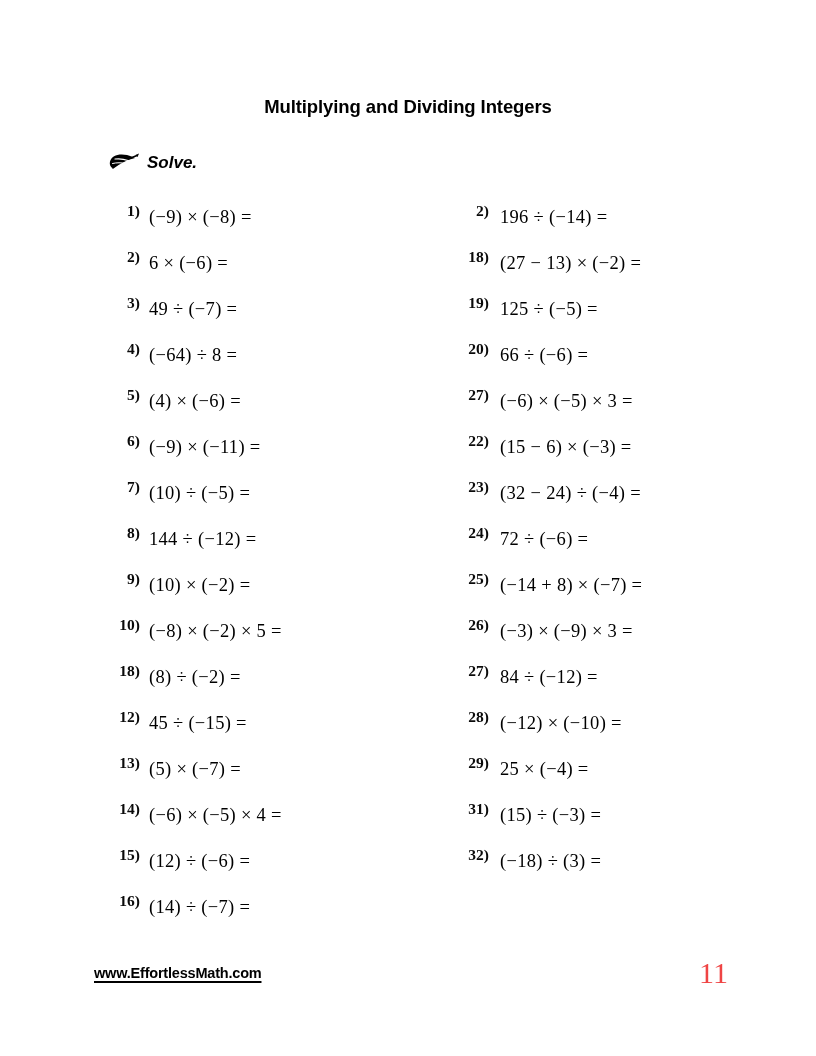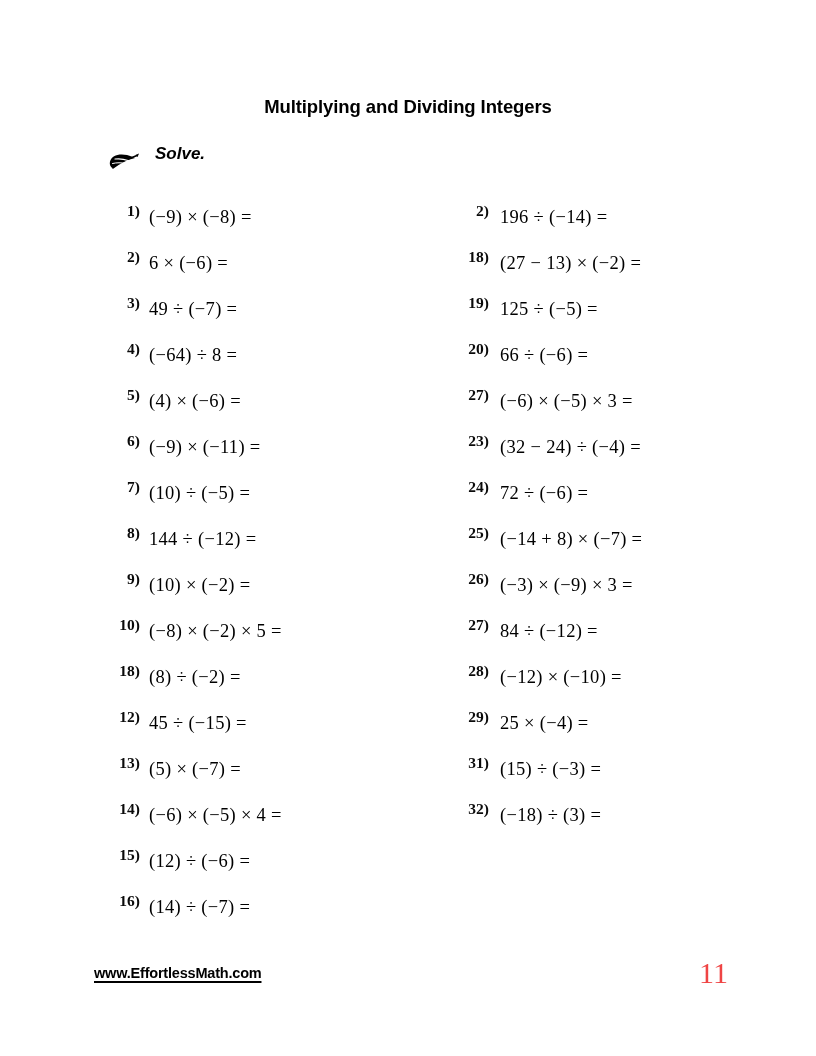--- a/index.html
+++ b/index.html
@@ -33,22 +33,22 @@
     color: #000000;
     white-space: nowrap;
   }
 
   
   .directions {
     position: absolute;
     left: 108px;
     top: 145px;
     display: flex;
-    align-items: flex-start;
-    gap: 15px;
+    align-items: flex-end;
+    gap: 7px;
   }
   .pen-icon {
     width: 32px;
     height: 26px;
     display: block;
     flex: 0 0 auto;
   }
   .directions-label {
     font-family: "Liberation Sans Narrow", "Liberation Sans", "DejaVu Sans", sans-serif;
     font-weight: bold;
@@ -227,20 +227,24 @@
         </div>
         <div class="problem">
           <span class="problem-number">20)</span>
           <span class="problem-expression">66 ÷ (−6) =</span>
         </div>
         <div class="problem">
           <span class="problem-number">27)</span>
           <span class="problem-expression">(−6) × (−5) × 3 =</span>
         </div>
         <div class="problem">
+          <span class="problem-number">22)</span>
+          <span class="problem-expression">(15 − 6) × (−3) =</span>
+        </div>
+        <div class="problem">
           <span class="problem-number">23)</span>
           <span class="problem-expression">(32 − 24) ÷ (−4) =</span>
         </div>
         <div class="problem">
           <span class="problem-number">24)</span>
           <span class="problem-expression">72 ÷ (−6) =</span>
         </div>
         <div class="problem">
           <span class="problem-number">25)</span>
           <span class="problem-expression">(−14 + 8) × (−7) =</span>

